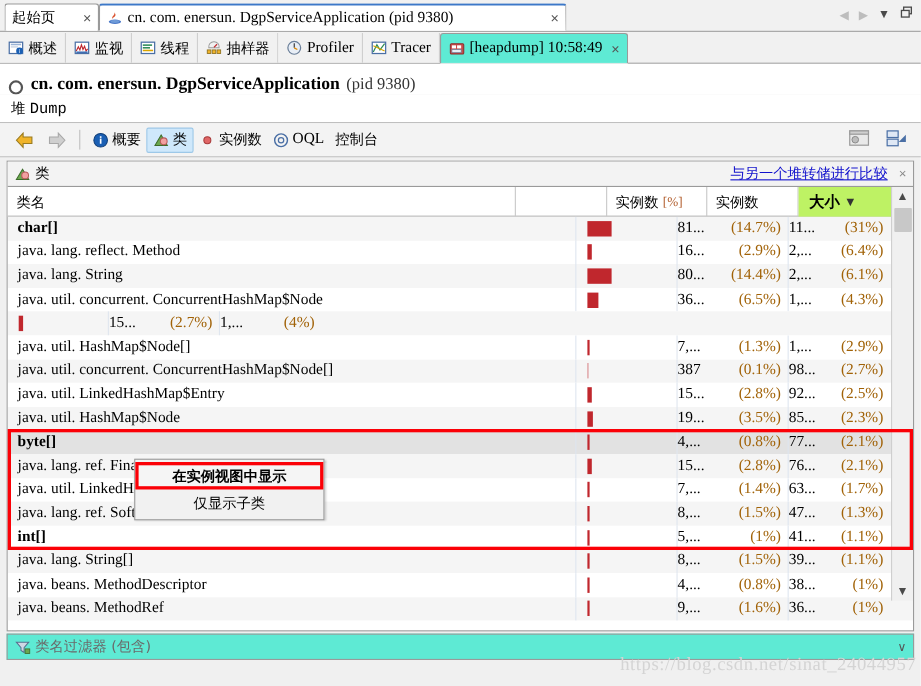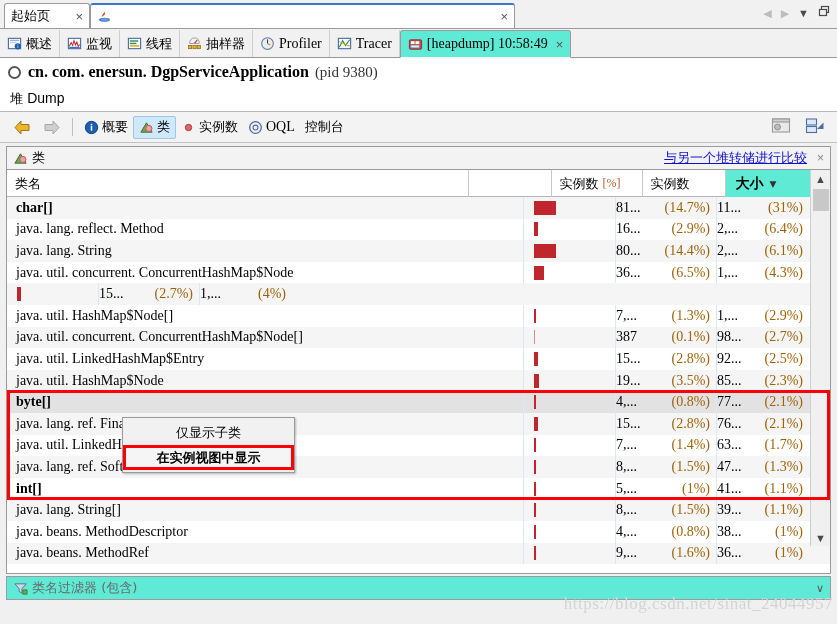--- a/index.html
+++ b/index.html
@@ -92,21 +92,21 @@
     margin-bottom: -1px;
     font-family: "Liberation Serif", serif;
     font-size: 14px;
   }
   .feattab .closex { margin-left: 8px; color: #555; font-size: 13px; font-family: "Liberation Sans", sans-serif; }
 
   
   .apptitle {
     position: absolute; left: 0; top: 58px; width: 837px; height: 28px;
     background: #ffffff;
-    display: flex; align-items: center;
+    display: flex; align-items: flex-end;
     padding-left: 8px;
     box-sizing: border-box;
   }
   .apptitle .circ {
     width: 13px; height: 13px; border-radius: 50%;
     border: 2px solid #555; margin-right: 7px;
     box-sizing: border-box;
   }
   .apptitle .main {
     font-family: "Liberation Serif", serif;
@@ -122,21 +122,21 @@
     position: absolute; left: 0; top: 86px; width: 837px; height: 26px;
     background: #ffffff;
     border-bottom: 1px solid #b8b8b8;
     box-sizing: border-box;
     display: flex; align-items: center;
     padding-left: 10px;
   }
   .subtab {
     font-family: "DejaVu Sans", sans-serif; font-size: 13px;
   }
-  .subtab .mono { font-family: Liberation Sans, sans-serif; font-size: 14px; }
+  .subtab .mono { font-family: Liberation Mono, monospace; font-size: 14px; }
 
   
   .heaptoolbar {
     position: absolute; left: 0; top: 112px; width: 837px; height: 31px;
     background: #f3f3f3;
     border-bottom: 1px solid #c2c2c2;
     box-sizing: border-box;
     display: flex; align-items: center;
     padding-left: 8px;
   }
@@ -328,20 +328,21 @@
     <div class="wintab t0">
       <span class="label cn">起始页</span>
       <span class="closex">×</span>
     </div>
     <div class="wintab t1">
       <svg class="javaicon" viewBox="0 0 16 16">
         <ellipse cx="8" cy="11.5" rx="6" ry="2.2" fill="#4a78c8"></ellipse>
         <path d="M5 10 C4 8 9 7 8.5 4.5 C8.2 3 7 2.5 7 2.5 C8.6 4 6 5.5 5.5 7 C5.1 8.3 5 10 5 10Z" fill="#d94f2b"></path>
         <ellipse cx="8" cy="11.3" rx="4.2" ry="1.4" fill="#6f9bd8"></ellipse>
       </svg>
+      <span class="label">cn. com. enersun. DgpServiceApplication  (pid 9380)</span>
       <span class="closex">×</span>
     </div>
     <div class="winctl">
       <span style="color:#bdbdbd;font-size:11px;">◀</span>
       <span style="color:#bdbdbd;font-size:11px;">▶</span>
       <span style="color:#4a4a4a;font-size:11px;">▼</span>
       <span>
         <svg width="13" height="13" viewBox="0 0 13 13">
           <rect x="3.5" y="1.5" width="7" height="6" fill="none" stroke="#4a4a4a" stroke-width="1.2"></rect>
           <rect x="1.5" y="4.5" width="7" height="6" fill="#f1f1f1" stroke="#4a4a4a" stroke-width="1.2"></rect>
@@ -514,21 +515,21 @@
           <span>类名</span>
         </div>
         <div class="th th-c1"></div>
         <div class="th th-c2">
           <span>实例数</span>
           <span class="pct">[%]</span>
         </div>
         <div class="th th-c3">
           <span>实例数</span>
         </div>
-        <div class="th th-c4" style="width:95px;justify-content:flex-start;padding-left:10px;background:#5eead4;border-right:none;">
+        <div class="th th-c4" style="width:95px;justify-content:flex-start;padding-left:10px;background:#bef264;border-right:none;">
           <span style="font-weight:bold;font-size:14px;">大小</span>
           <span class="caret">▼</span>
         </div>
         <div class="th" style="width:21px;background:#eaeaea;border-right:none;justify-content:center;padding-left:0;">
           <svg width="12" height="13" viewBox="0 0 12 13">
             <rect x="1" y="1" width="10" height="11" fill="#fff" stroke="#555" stroke-width="1"></rect>
             <rect x="2.5" y="3" width="7" height="1.2" fill="#555"></rect>
             <rect x="2.5" y="5.5" width="7" height="1.2" fill="#555"></rect>
             <rect x="2.5" y="8" width="7" height="1.2" fill="#555"></rect>
           </svg>
@@ -796,25 +797,25 @@
         <div class="vsbtn">▲</div>
         <div class="vthumb"></div>
         <div class="vsbtn bottom">▼</div>
       </div>
 
       <div class="redbox" id="redbox" style="left: 0px; top: 220.4px; width: 823px; height: 110px;"></div>
     </div>
   </div>
 
   <div class="ctxmenu">
+    <div class="ctxitem hl">
+      <span>在实例视图中显示</span>
+    </div>
     <div class="ctxitem">
       <span>仅显示子类</span>
-    </div>
-    <div class="ctxitem hl">
-      <span>在实例视图中显示</span>
     </div>
   </div>
 
   <div class="filterbar">
     <svg class="ico" viewBox="0 0 16 16">
       <path d="M2 3 L14 3 L9.5 8.3 L9.5 13 L6.5 11 L6.5 8.3 Z" fill="#cfd8e4" stroke="#5a7190" stroke-width="1"></path>
       <rect x="10.5" y="9.5" width="4.5" height="4.5" fill="#6aa84f" stroke="#3d6b2a" stroke-width=".8"></rect>
     </svg>
     <span class="ph">类名过滤器 (包含)</span>
     <span class="chev">∨</span>

